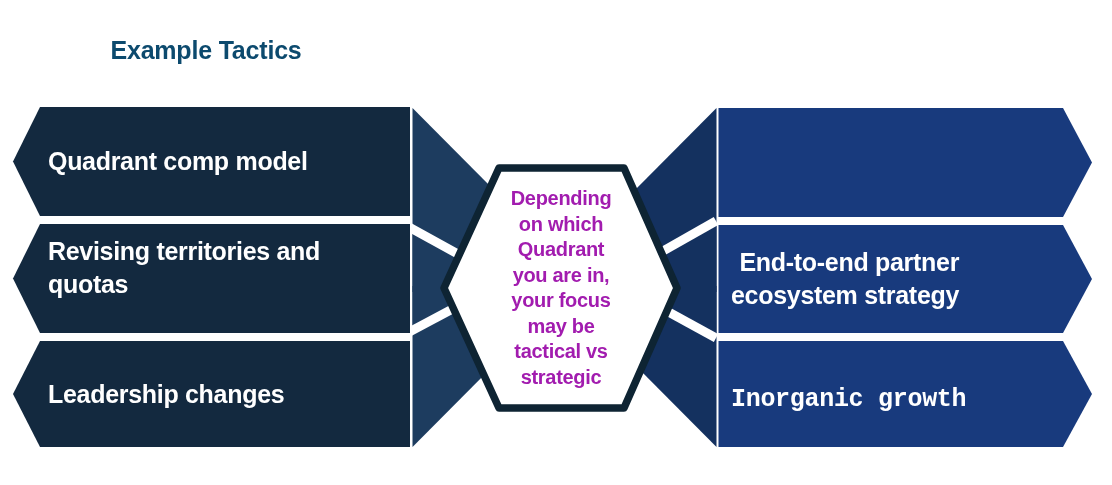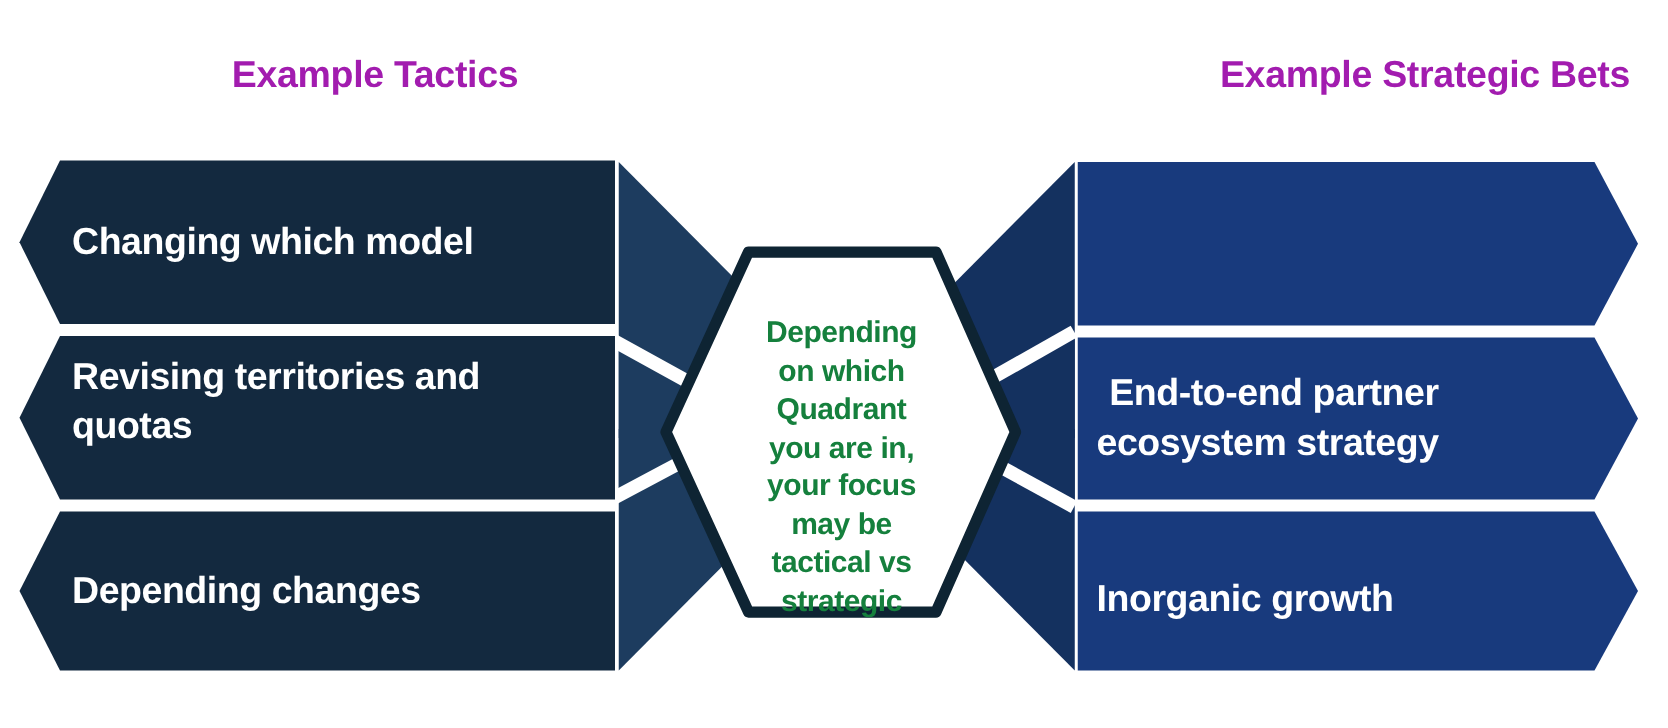--- a/index.html
+++ b/index.html
@@ -8,46 +8,44 @@
     width:1112px;height:485px;
     background:#ffffff;
     font-family:"Liberation Sans", sans-serif;
     overflow:hidden;
   }
   .shapes{position:absolute;left:0;top:0;width:1112px;height:485px;}
   .title{
     position:absolute;top:34px;height:32px;
     font-size:25px;font-weight:700;letter-spacing:-0.2px;
     text-align:center;line-height:32px;
-    color:#a21caf;
-    padding-left:44px;
+    color:#0c4a6e;
   }
   .title.left{left:0;width:412px;}
   .title.right{left:700px;width:412px;}
   .ribbon-label{
     position:absolute;display:flex;align-items:center;
     font-weight:700;color:#ffffff;
     font-size:25px;line-height:33px;letter-spacing:-0.3px;
     white-space:pre-line;
   }
   .ribbon-label.l{left:44px;width:380px;padding-left:4px;}
   .ribbon-label.r{left:731px;width:360px;}
   .l1{top:107px;height:109px;}
   .l2{top:224px;height:88px;}
   .l3{top:341px;height:106px;}
   .r1{top:108px;height:109px;}
   .r2{top:225px;height:108px;text-align:right;}
-  .r3{top:341px;height:116px;}
+  .r3{top:341px;height:116px;font-family:Liberation Mono, monospace;}
   .hex-text{
     position:absolute;left:448px;top:172px;width:226px;height:232px;
     display:flex;align-items:center;justify-content:center;
     text-align:center;white-space:pre-line;
     font-size:20px;line-height:25.5px;font-weight:700;letter-spacing:-0.3px;
-    color:#15803d;
-    margin-top:24px;
+    color:#a21caf;
   }
 </style>
 </head>
 <body>
 
 <div class="stage">
 
   <svg class="shapes" viewBox="0 0 1112 485">
 
     <polygon points="412.5,108 498,194 562,292 412.5,292" fill="#1d3c5f"></polygon>
@@ -68,26 +66,25 @@
     <polygon points="40,341 410,341 410,447 40,447 13,394" fill="#13293f"></polygon>
 
     <polygon points="718.5,108 1063,108 1092,162.5 1063,217 718.5,217" fill="#183a7d"></polygon>
     <polygon points="718.5,225 1063,225 1092,279 1063,333 718.5,333" fill="#183a7d"></polygon>
     <polygon points="718.5,341 1063,341 1092,394 1063,447 718.5,447" fill="#183a7d"></polygon>
 
     <polygon fill="#ffffff" stroke-width="7.5" stroke-linejoin="round" points="444,288 499,168 624,168 677,288 624,408 499,408" stroke="#0e2433"></polygon>
   </svg>
 
   <div class="title left">Example Tactics</div>
-  <div class="title right">Example Strategic Bets</div>
 
-  <div class="ribbon-label l l1">Changing which model</div>
+  <div class="ribbon-label l l1">Quadrant comp model</div>
   <div class="ribbon-label l l2">Revising territories and
 quotas</div>
-  <div class="ribbon-label l l3">Depending changes</div>
+  <div class="ribbon-label l l3">Leadership changes</div>
 
   <div class="ribbon-label r r2">End-to-end partner
 ecosystem strategy</div>
   <div class="ribbon-label r r3">Inorganic growth</div>
 
   <div class="hex-text">Depending
 on which
 Quadrant
 you are in,
 your focus

